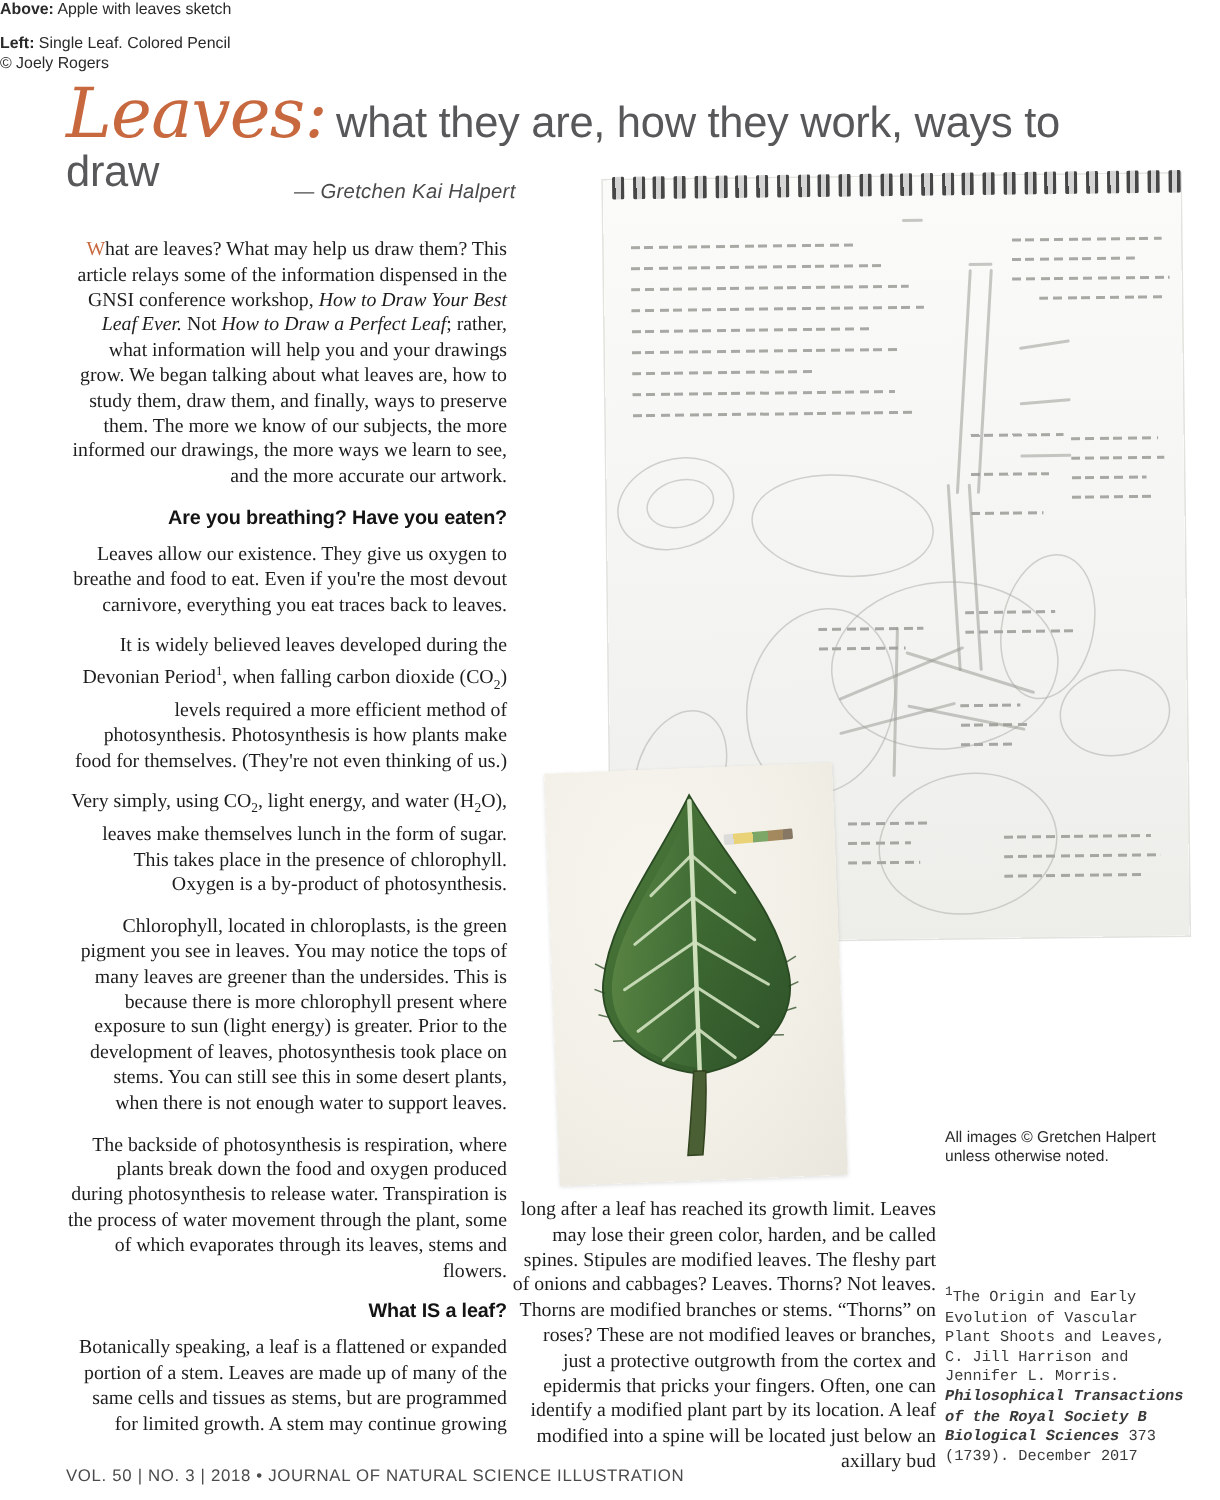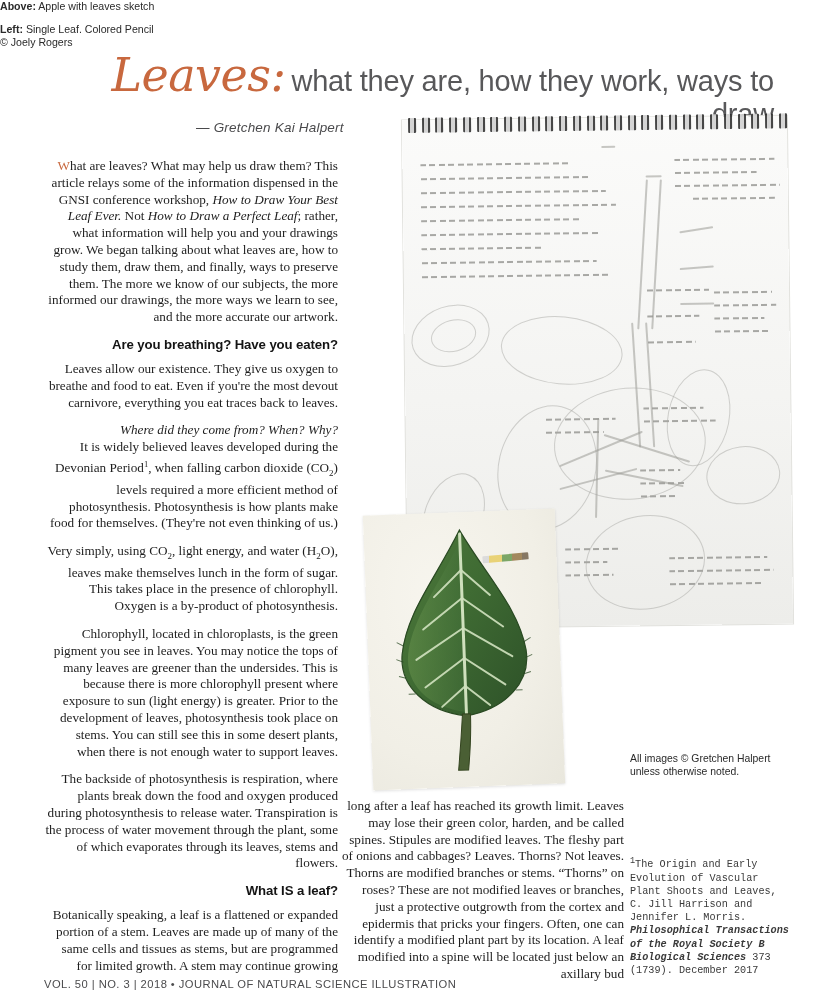--- a/index.html
+++ b/index.html
@@ -16,21 +16,20 @@
     color: #1d1d1d;
   }
 
   
   #masthead {
     position: absolute;
     left: 44px;
     top: 52px;
     width: 730px;
     height: 62px;
-    text-align: right;
   }
   #title-script {
     font-family: "DejaVu Serif", serif;
     font-style: italic;
     font-weight: 400;
     font-size: 46px;
     color: #c8683e;
     letter-spacing: -0.5px;
     line-height: 1;
     vertical-align: baseline;
@@ -386,21 +385,20 @@
   </svg>
   <div id="pencil"></div>
 </div>
 
 <div id="col-left" class="col">
   <p><span class="dropcap">W</span><span>hat are leaves? What may help us draw them? This article relays some of the information dispensed in the GNSI conference workshop, </span><i>How to Draw Your Best Leaf Ever.</i><span> Not </span><i>How to Draw a Perfect Leaf</i><span>; rather, what information will help you and your drawings grow. We began talking about what leaves are, how to study them, draw them, and finally, ways to preserve them. The more we know of our subjects, the more informed our drawings, the more ways we learn to see, and the more accurate our artwork.</span></p>
 
   <h2 class="subhead">Are you breathing? Have you eaten?</h2>
   <p>Leaves allow our existence. They give us oxygen to breathe and food to eat. Even if you're the most devout carnivore, everything you eat traces back to leaves.</p>
 
-  <p class="italic-lead">Where did they come from? When? Why?</p>
   <p><span>It is widely believed leaves developed during the Devonian Period</span><sup>1</sup><span>, when falling carbon dioxide (CO</span><sub>2</sub><span>) levels required a more efficient method of photosynthesis. Photosynthesis is how plants make food for themselves. (They're not even thinking of us.)</span></p>
 
   <p><span>Very simply, using CO</span><sub>2</sub><span>, light energy, and water (H</span><sub>2</sub><span>O), leaves make themselves lunch in the form of sugar. This takes place in the presence of chlorophyll. Oxygen is a by-product of photosynthesis.</span></p>
 
   <p>Chlorophyll, located in chloroplasts, is the green pigment you see in leaves. You may notice the tops of many leaves are greener than the undersides. This is because there is more chlorophyll present where exposure to sun (light energy) is greater. Prior to the development of leaves, photosynthesis took place on stems. You can still see this in some desert plants, when there is not enough water to support leaves.</p>
   <p>The backside of photosynthesis is respiration, where plants break down the food and oxygen produced during photosynthesis to release water. Transpiration is the process of water movement through the plant, some of which evaporates through its leaves, stems and flowers.</p>
 
   <h2 class="subhead">What IS a leaf?</h2>
   <p class="tight"> Botanically speaking, a leaf is a flattened or expanded portion of a stem. Leaves are made up of many of the same cells and tissues as stems, but are programmed for limited growth. A stem may continue growing</p>
 </div>

